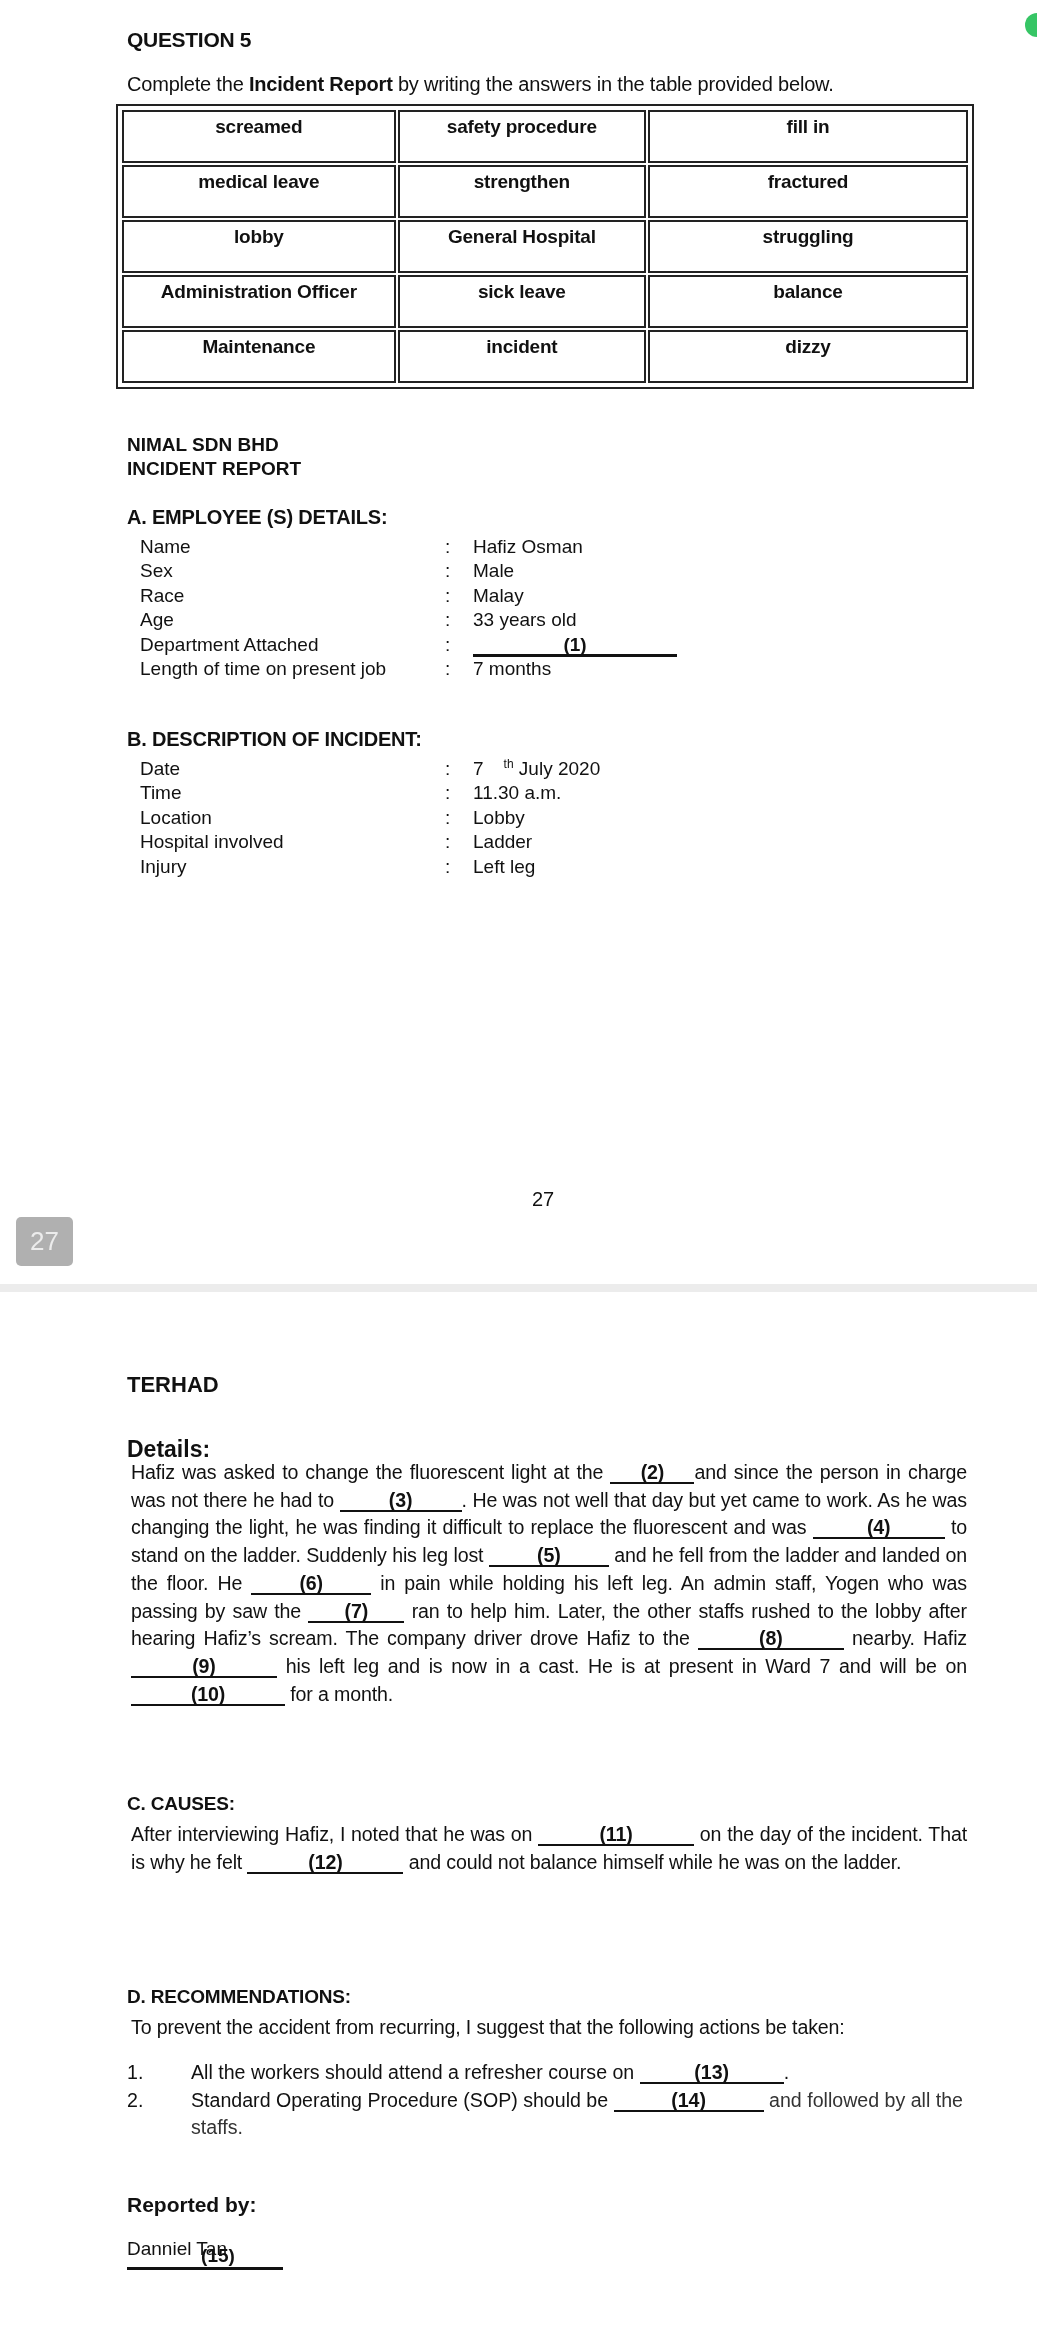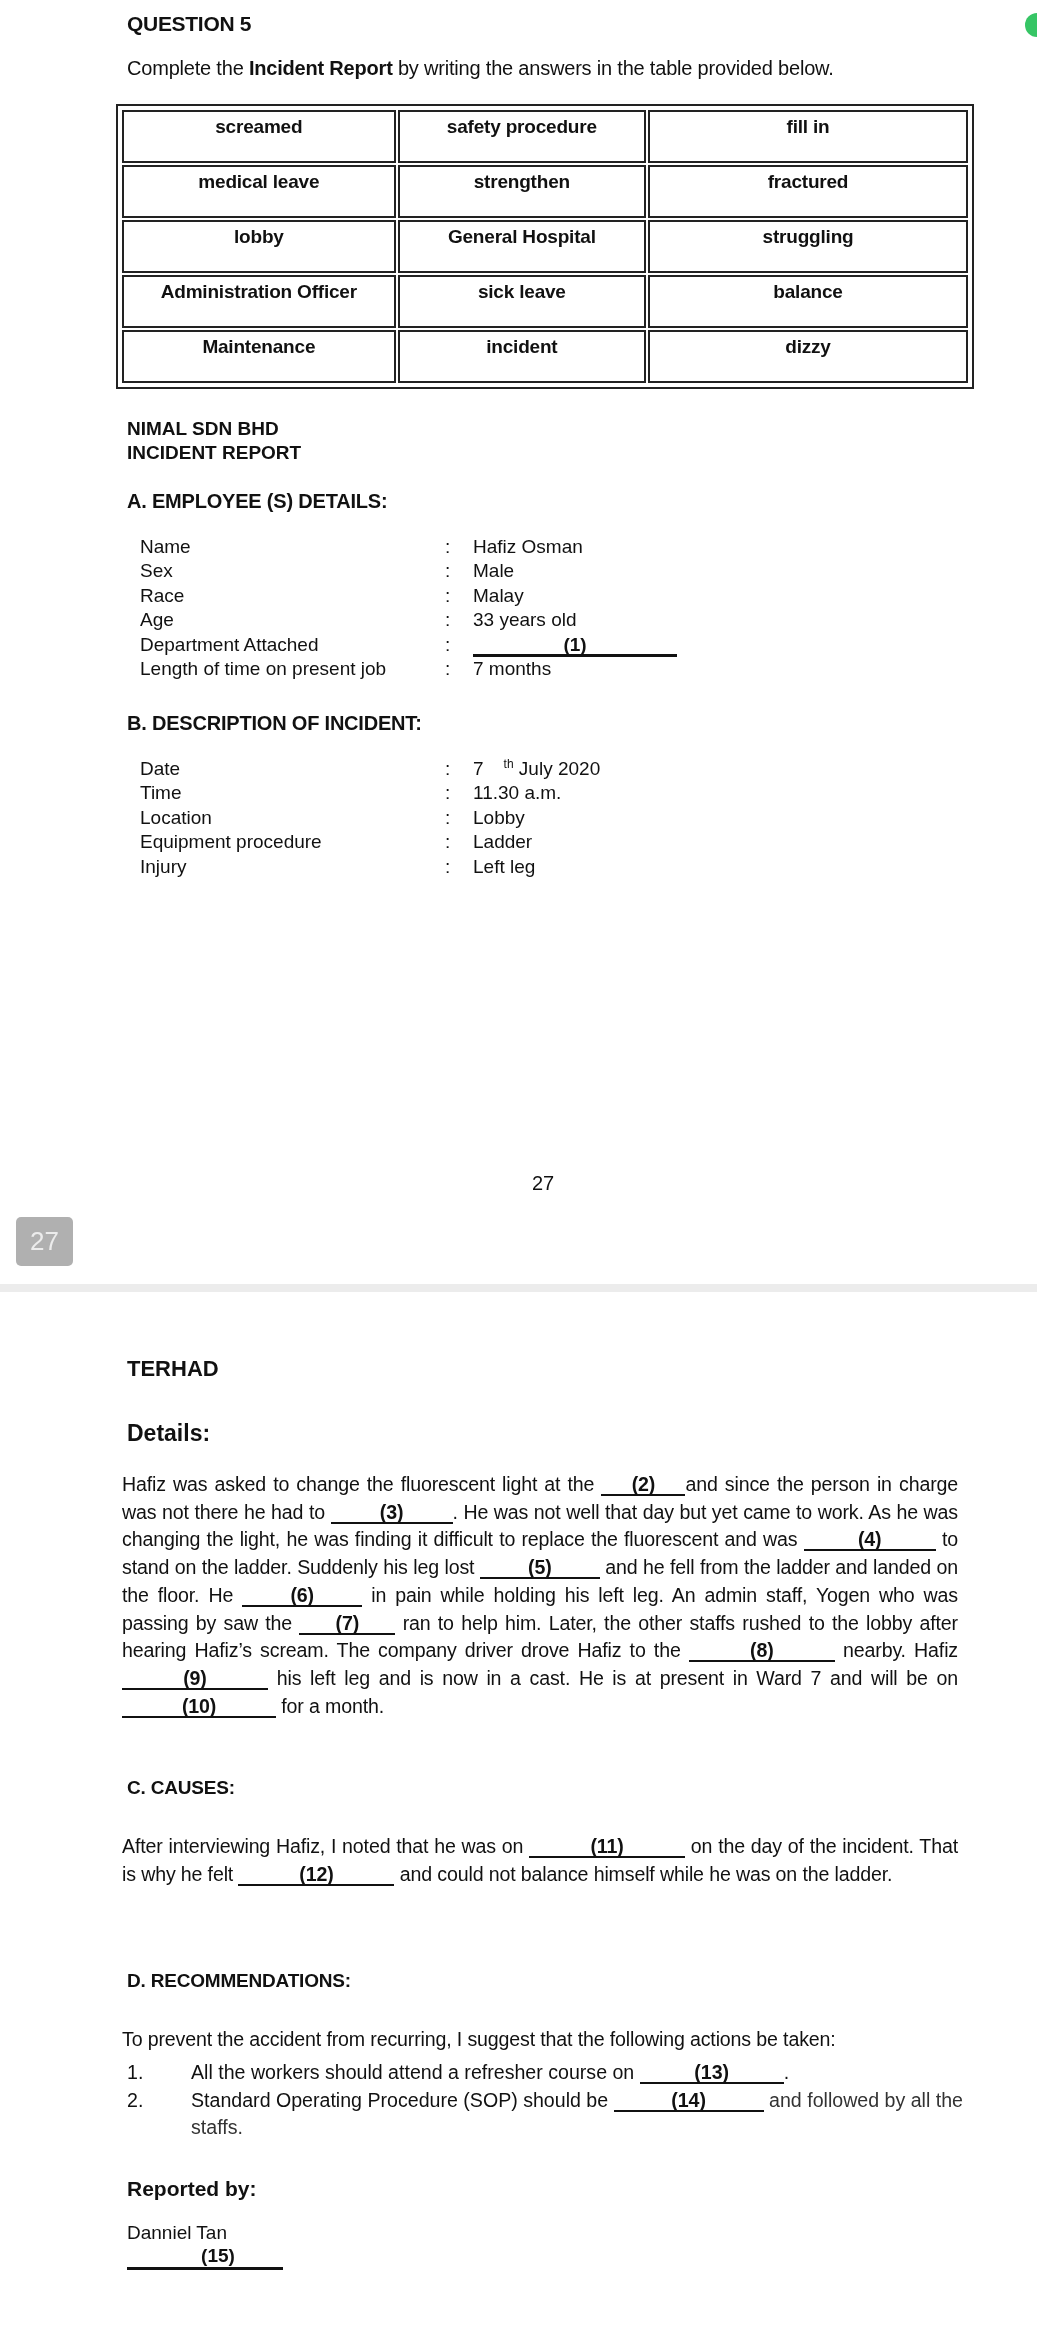--- a/index.html
+++ b/index.html
@@ -5,21 +5,21 @@
   html, body { margin: 0; padding: 0; }
   body {
     width: 1037px;
     height: 2348px;
     background: #ffffff;
     position: relative;
     overflow: hidden;
     color: #111111;
     font-family: "Liberation Sans", "DejaVu Sans", sans-serif;
   }
-  .abs { position: absolute; }
+  .abs { position: absolute; margin-top: 16px; }
   .bold { font-weight: bold; }
 
   
   .status-dot {
     position: absolute; left: 1025px; top: 13px;
     width: 24px; height: 24px; border-radius: 50%;
     background: #36c565;
   }
 
   .q-title { left: 127px; top: 12px; font-size: 21px; font-weight: bold; letter-spacing: -0.3px; }
@@ -73,25 +73,24 @@
   }
   .page-divider {
     position: absolute; left: 0; top: 1284px; width: 1037px; height: 8px;
     background: #ececec;
   }
 
   .terhad { left: 127px; top: 1356px; font-size: 22px; font-weight: bold; }
   .details-lbl { left: 127px; top: 1420px; font-size: 23px; font-weight: bold; }
 
   .para {
-    position: absolute; left: 122px; width: 836px;
+    position: absolute; left: 131px; width: 836px;
     font-size: 19.6px; line-height: 27.7px;
     text-align: justify;
     letter-spacing: -0.15px;
-    margin-top: 12px;
   }
   .blank {
     display: inline-block;
     border-bottom: 2.5px solid #111;
     text-align: center;
     font-weight: bold;
     line-height: 20px;
   }
 
   .rec-list { position: absolute; left: 127px; width: 836px; font-size: 19.6px; line-height: 27.7px; }
@@ -197,21 +196,21 @@
     <span class="lbl">Time</span>
     <span class="colon">:</span>
     <span class="val">11.30 a.m.</span>
   </div>
   <div class="detail-row">
     <span class="lbl">Location</span>
     <span class="colon">:</span>
     <span class="val">Lobby</span>
   </div>
   <div class="detail-row">
-    <span class="lbl">Equipment procedure</span>
+    <span class="lbl">Hospital involved</span>
     <span class="colon">:</span>
     <span class="val">Ladder</span>
   </div>
   <div class="detail-row">
     <span class="lbl">Injury</span>
     <span class="colon">:</span>
     <span class="val">Left leg</span>
   </div>
 </div>
 

